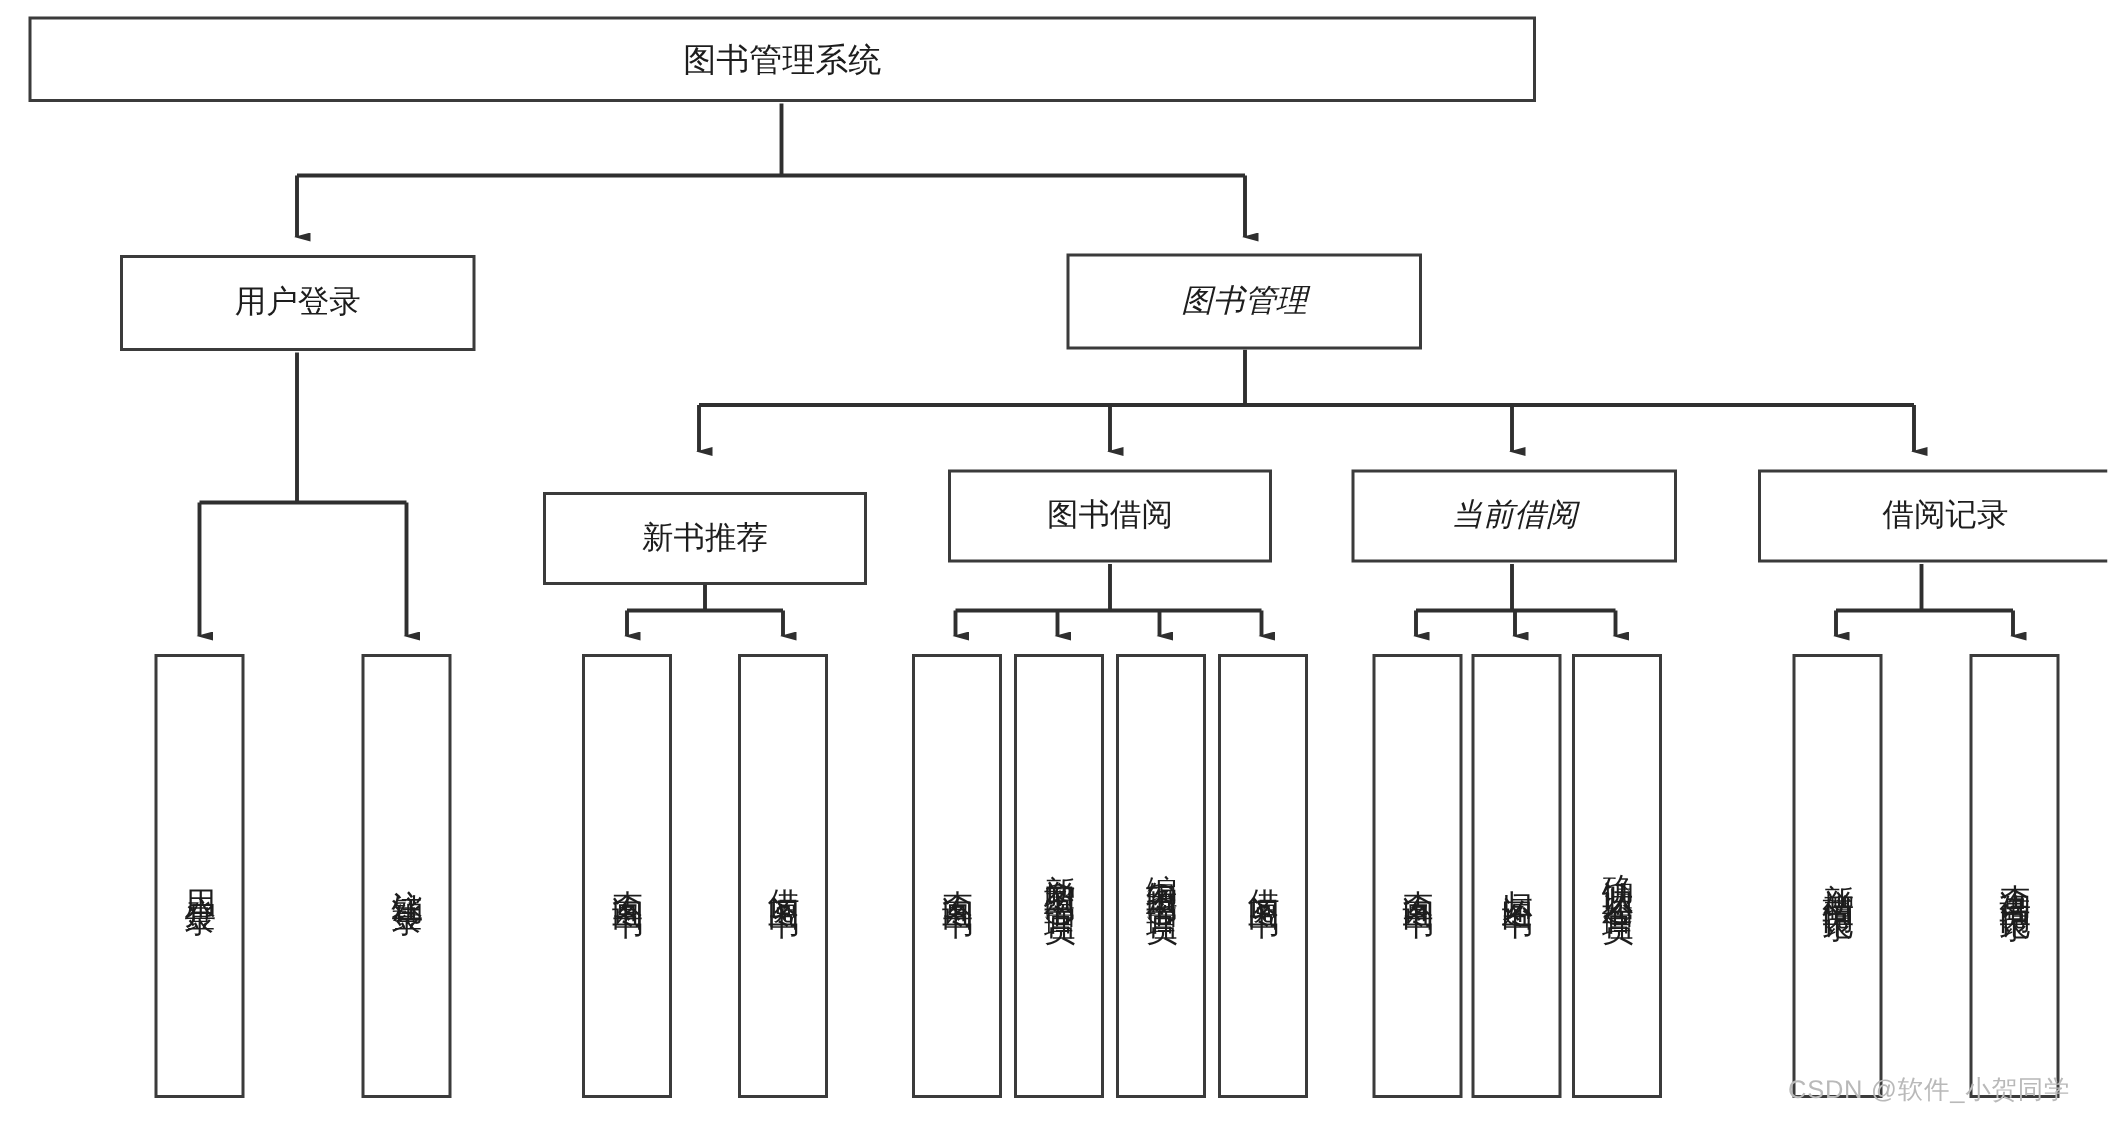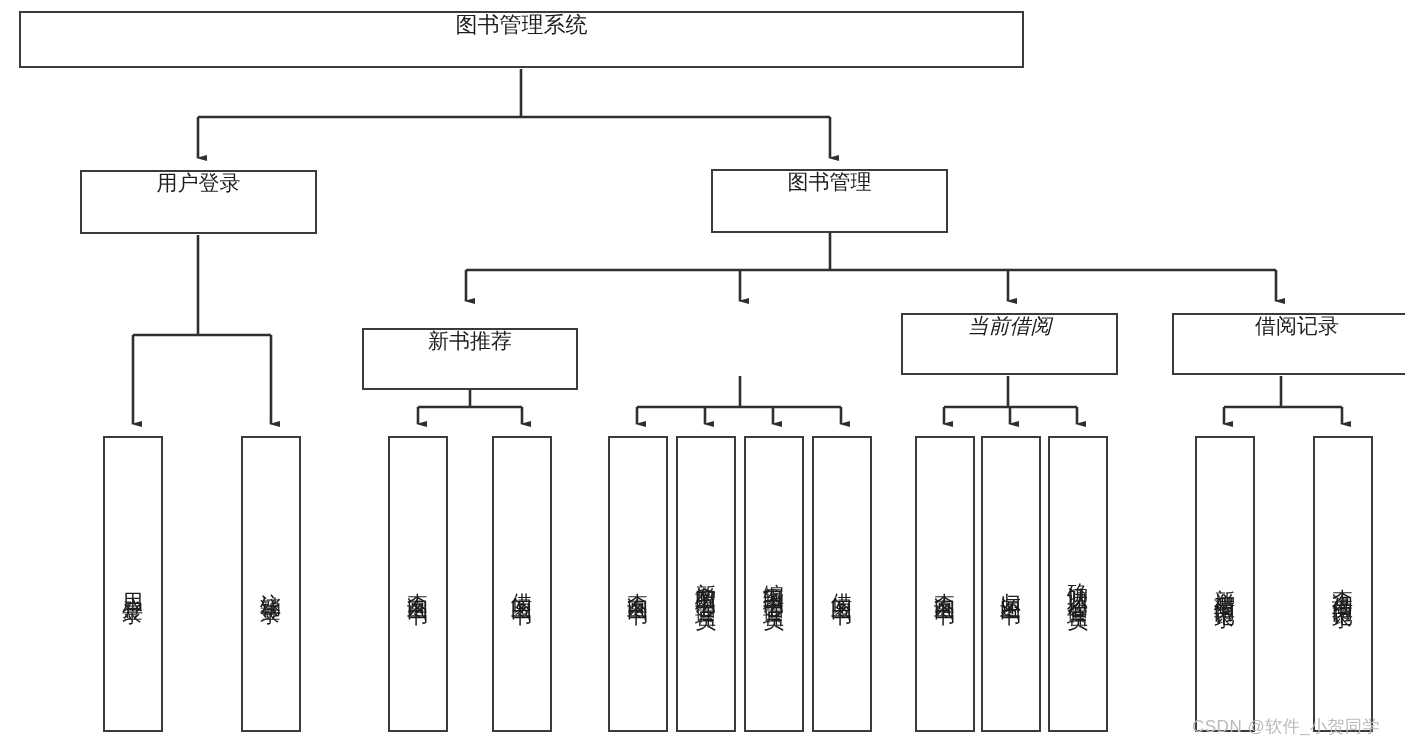--- a/index.html
+++ b/index.html
@@ -25,20 +25,21 @@
     width: 1405px;
     height: 747px;
     pointer-events: none;
   }
   .node {
     position: absolute;
     box-sizing: border-box;
     background: #ffffff;
     border: 2px solid #3b3b3b;
     display: flex;
+    align-items: center;
     justify-content: center;
     z-index: 2;
   }
   .node .label {
     color: #1d1d1d;
     text-align: center;
     line-height: 1.08;
     white-space: nowrap;
   }
   
@@ -132,27 +133,30 @@
 
   <div class="node horiz root" style="left: 19px; top: 11px; width: 1005px; height: 57px; border-color: rgb(59, 59, 59); background: rgb(255, 255, 255);">
     <span class="label" style="color: rgb(29, 29, 29);">图书管理系统</span>
   </div>
 
   <div class="node horiz" style="left: 80px; top: 170px; width: 237px; height: 64px; border-color: rgb(59, 59, 59); background: rgb(255, 255, 255);">
     <span class="label" style="color: rgb(29, 29, 29);">用户登录</span>
   </div>
 
   <div class="node horiz" style="left: 711px; top: 169px; width: 237px; height: 64px; border-color: rgb(59, 59, 59); background: rgb(255, 255, 255);">
-    <span class="label" style="color: rgb(29, 29, 29);">图书管理</span>
+    <span class="label" style="color: rgb(29, 29, 29); font-style: italic;">图书管理</span>
   </div>
 
   <div class="node horiz" style="left: 362px; top: 328px; width: 216px; height: 62px; border-color: rgb(59, 59, 59); background: rgb(255, 255, 255);">
     <span class="label" style="color: rgb(29, 29, 29);">新书推荐</span>
   </div>
 
+  <div class="node horiz" style="left: 632px; top: 313px; width: 216px; height: 62px; border-color: rgb(59, 59, 59); background: rgb(255, 255, 255);">
+    <span class="label" style="color: rgb(29, 29, 29);">图书借阅</span>
+  </div>
 
   <div class="node horiz" style="left: 901px; top: 313px; width: 217px; height: 62px; border-color: rgb(59, 59, 59); background: rgb(255, 255, 255);">
     <span class="label" style="color: rgb(29, 29, 29); font-style: italic;">当前借阅</span>
   </div>
 
   <div class="node horiz" style="left: 1172px; top: 313px; width: 250px; height: 62px; border-color: rgb(59, 59, 59); background: rgb(255, 255, 255);">
     <span class="label" style="color: rgb(29, 29, 29);">借阅记录</span>
   </div>
 
   <div class="node vert" style="left: 103px; top: 436px; width: 60px; height: 296px; border-color: rgb(59, 59, 59); background: rgb(255, 255, 255);">

